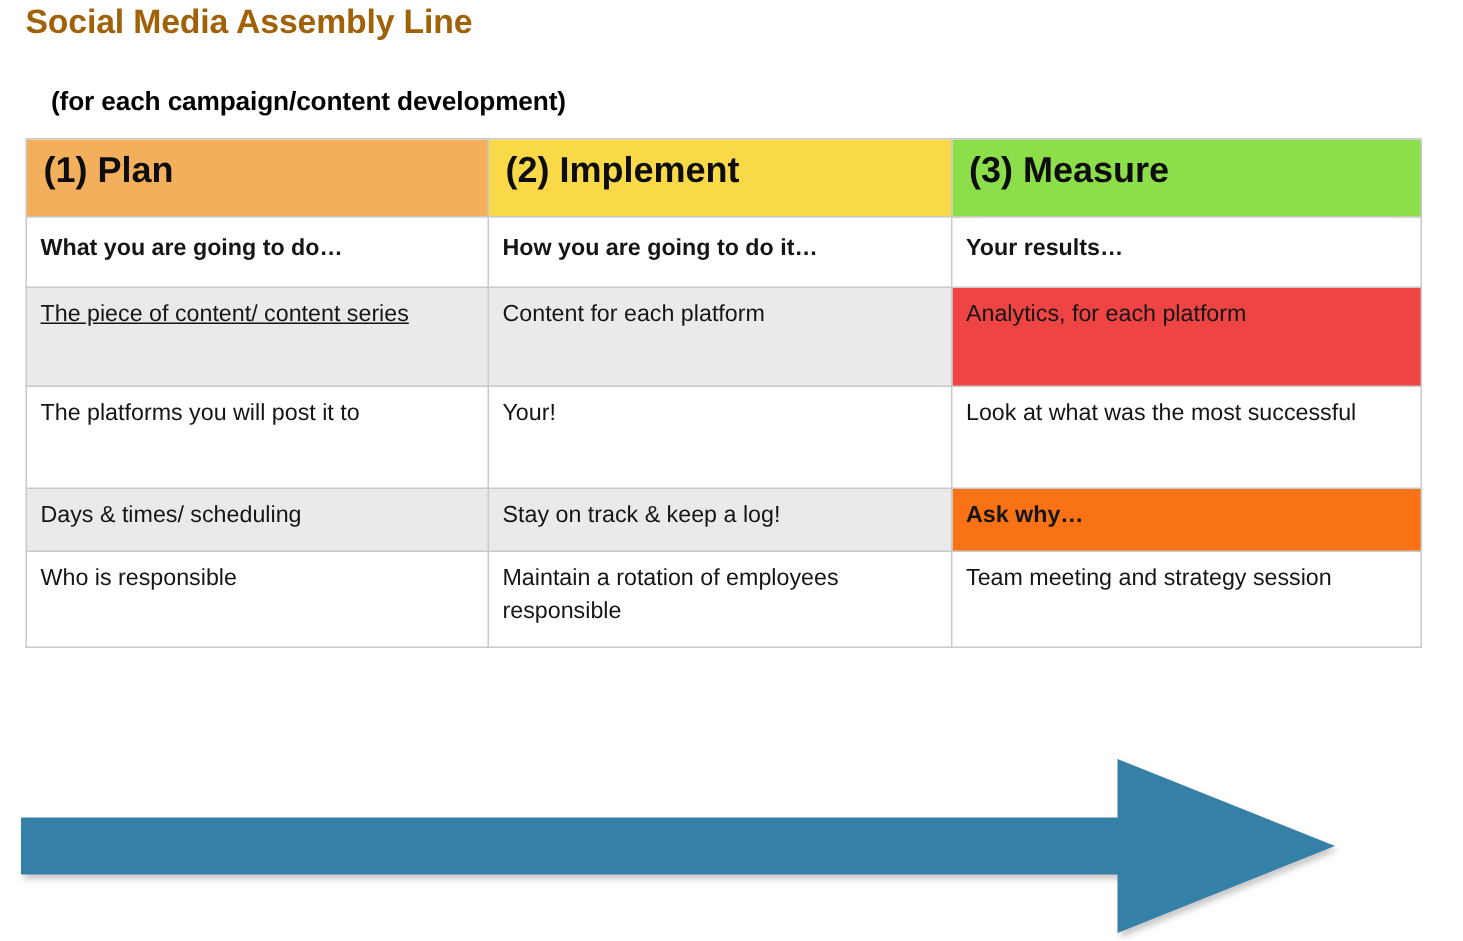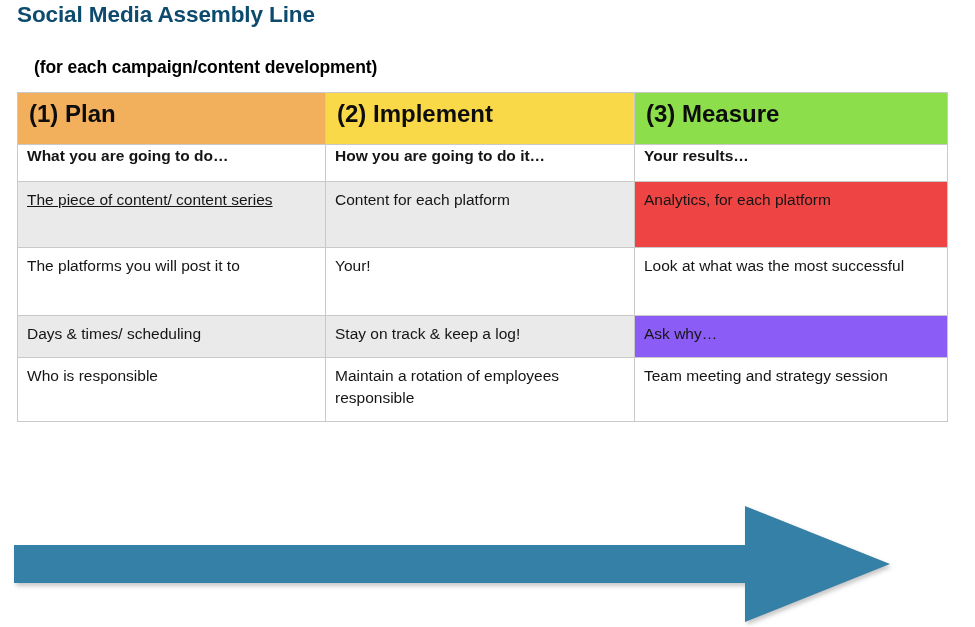--- a/index.html
+++ b/index.html
@@ -22,21 +22,21 @@
   }
 
   
   .title {
     position: absolute;
     left: 17px;
     top: 2px;
     font-size: 22.5px;
     font-weight: bold;
     letter-spacing: -0.1px;
-    color: #0c4a6e;
+    color: #a16207;
     white-space: nowrap;
   }
   .subtitle {
     position: absolute;
     left: 34px;
     top: 57px;
     font-size: 17.5px;
     font-weight: bold;
     letter-spacing: -0.1px;
     color: #000;
@@ -82,21 +82,21 @@
   }
   td.h-plan      { background: #f3b05c; }
   td.h-implement { background: #fad949; }
   td.h-measure   { background: #8cdf4b; }
 
   
   tr.sub-head td {
     background: #ffffff;
     font-weight: bold;
     font-size: 15.5px;
-    padding-top: 0;
+    padding-top: 10px;
     padding-bottom: 12px;
     height: 24px;
   }
 
   tr.row-shade td { background: #eaeaea; }
   tr.row-plain td { background: #ffffff; }
 
   tr.r1 td { height: 50px; }
   tr.r2 td { height: 52px; }
   tr.r3 td { height: 26px; }
@@ -149,21 +149,21 @@
 
         <tr class="row-plain r2">
           <td style="border-color: rgb(201, 201, 201);">The platforms you will post it to</td>
           <td style="border-color: rgb(201, 201, 201);">Your!</td>
           <td style="border-color: rgb(201, 201, 201);">Look at what was the most successful</td>
         </tr>
 
         <tr class="row-shade r3">
           <td style="background: rgb(234, 234, 234); border-color: rgb(201, 201, 201);">Days &amp; times/ scheduling</td>
           <td style="background: rgb(234, 234, 234); border-color: rgb(201, 201, 201);">Stay on track &amp; keep a log!</td>
-          <td style="background: #8b5cf6; border-color: rgb(201, 201, 201);">Ask why…</td>
+          <td style="background: #f97316; border-color: rgb(201, 201, 201); font-weight: bold;">Ask why…</td>
         </tr>
 
         <tr class="row-plain r4">
           <td style="border-color: rgb(201, 201, 201);">Who is responsible</td>
           <td style="border-color: rgb(201, 201, 201);">Maintain a rotation of employees responsible</td>
           <td style="border-color: rgb(201, 201, 201);">Team meeting and strategy session</td>
         </tr>
       </tbody>
     </table>
   </div>

